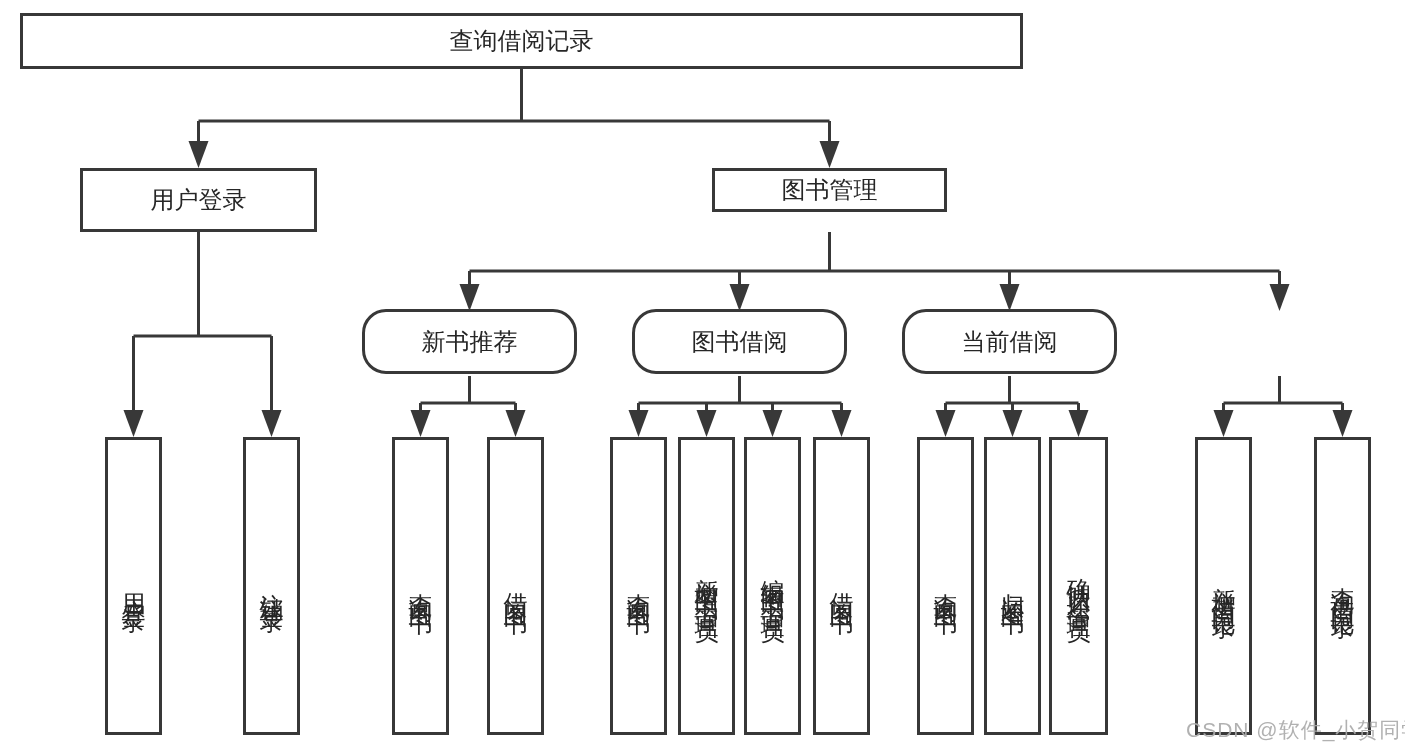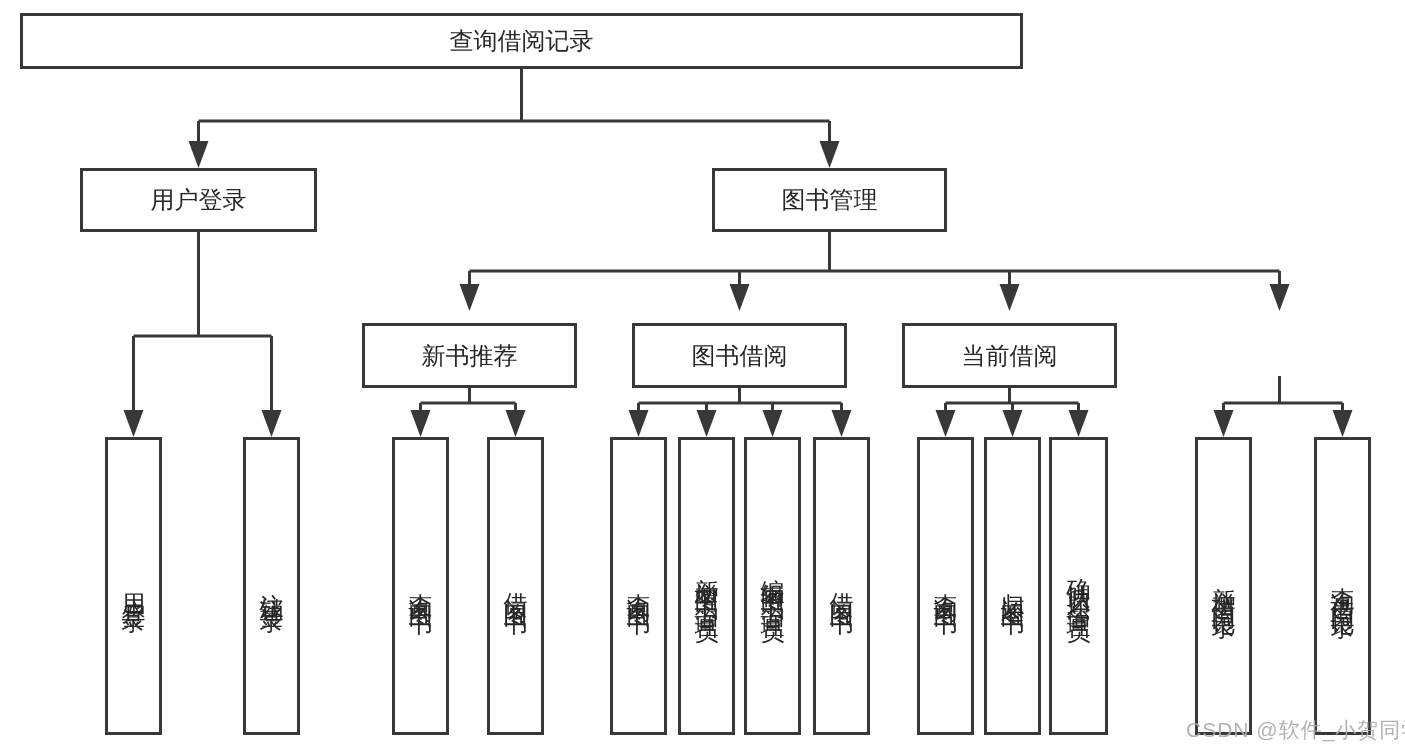--- a/index.html
+++ b/index.html
@@ -34,22 +34,22 @@
   }
   .leaf{
     writing-mode:vertical-rl;
     text-orientation:mixed;
     letter-spacing:6px;
     font-size:24px;
     overflow:hidden;
   }
   .lv-root{left:20px;top:13px;width:1003px;height:56px;}
   .lv2-a{left:80px;top:168px;width:237px;height:64px;}
-  .lv2-b{left:712px;top:168px;width:235px;height:64px;}
-  .lv3{top:323px;width:215px;height:65px;}
+  .lv2-b{left:712px;top:168px;width:235px;height:44px;}
+  .lv3{top:309px;width:215px;height:65px;border-radius:24px;}
   .lv3-a{left:362px;}
   .lv3-b{left:632px;}
   .lv3-c{left:902px;text-align:right;}
   .lv3-d{left:1172px;}
   .leaf{top:437px;width:57px;height:298px;}
   .lf-1{left:105px;} .lf-2{left:243px;}
   .lf-3{left:392px;} .lf-4{left:487px;}
   .lf-5{left:610px;} .lf-6{left:678px;} .lf-7{left:744px;} .lf-8{left:813px;}
   .lf-9{left:917px;} .lf-10{left:984px;} .lf-11{left:1049px;width:59px;}
   .lf-12{left:1195px;} .lf-13{left:1314px;}

